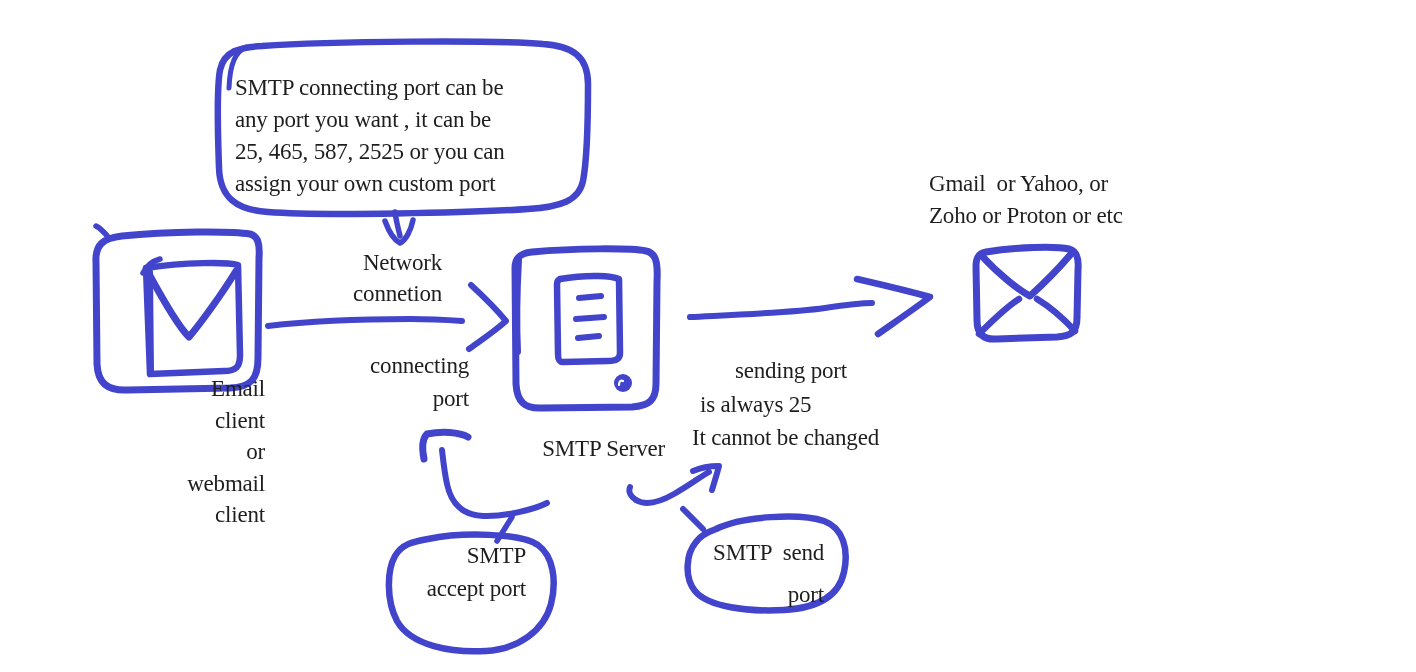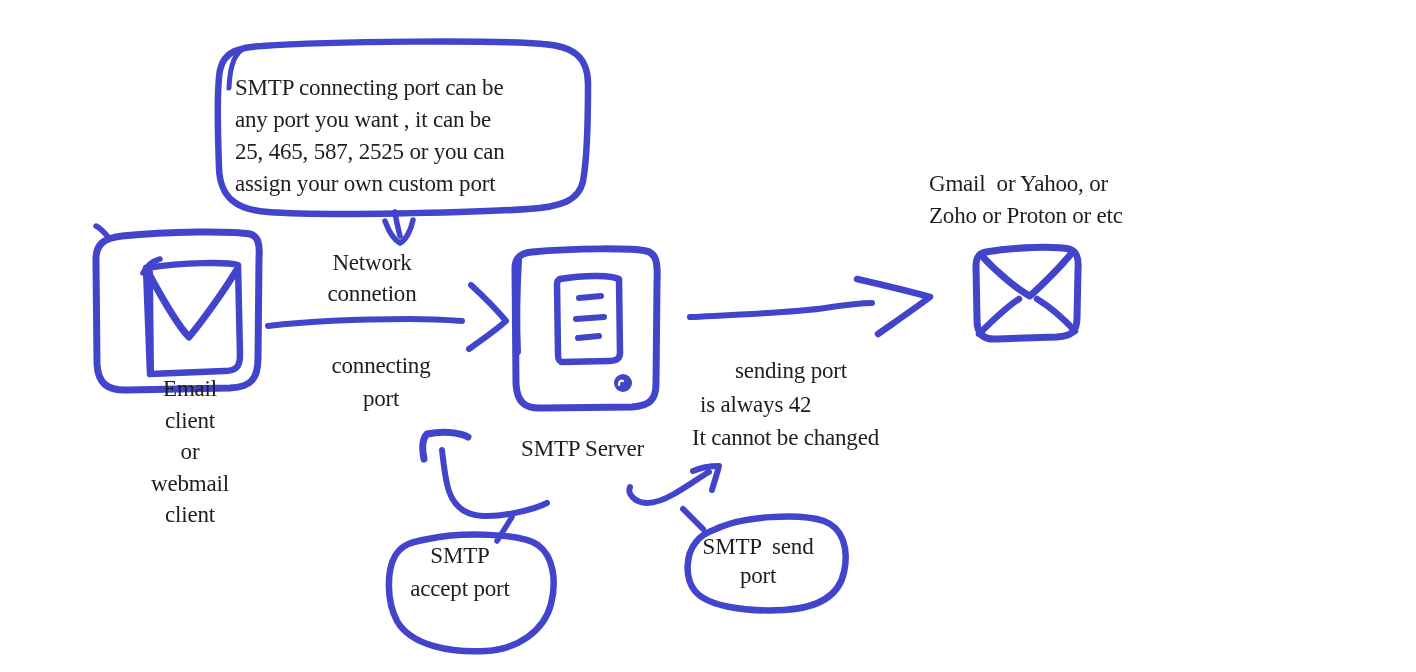--- a/index.html
+++ b/index.html
@@ -30,32 +30,32 @@
   }
   .ink-fill { fill: var(--ink); stroke: none; }
   .note {
     position: absolute;
     color: var(--text);
     font-size: 23px;
     line-height: 32px;
     white-space: pre-wrap;
     letter-spacing: -0.2px;
   }
-  .center { text-align: center; }
+  .center { text-align: right; }
   .bubble-text   { left: 235px; top: 72px;  width: 340px; }
   .net-label     { left: 302px; top: 247px; width: 140px; line-height: 31px; }
-  .conn-label    { left: 301px; top: 349px; width: 160px; line-height: 33px; }
+  .conn-label    { left: 309px; top: 349px; width: 160px; line-height: 33px; }
   .client-label  { left: 115px; top: 373px; width: 150px; line-height: 31.5px; }
   .server-label  { left: 500px; top: 433px; width: 165px; }
   .provider-label{ left: 929px; top: 168px; width: 260px; }
   .send1 { left: 735px; top: 355px; }
   .send2 { left: 700px; top: 389px; }
   .send3 { left: 692px; top: 422px; }
   .accept-label  { left: 394px; top: 539px; width: 132px; line-height: 33px; }
-  .sendport-label{ left: 692px; top: 532px; width: 132px; line-height: 29px; }
+  .sendport-label{ left: 692px; top: 532px; width: 132px; line-height: 42px; }
 </style>
 </head>
 <body>
 
 <div class="canvas">
 
   <svg class="sketch" viewBox="0 0 1416 672" aria-hidden="true">
 
     <g>
       <path class="ink" stroke-width="6.5" d="M262,46 C330,41 500,40 543,44 C572,46 588,56 588,84 C588,120 587,160 583,181 C579,201 560,207 528,209 C470,213 320,216 268,212 C237,210 220,198 219,168 C218,135 216,92 220,70 C224,51 240,47 262,46 Z"></path>
@@ -139,21 +139,21 @@
 or
 webmail
 client</div>
 
   <div class="note provider-label">Gmail  or Yahoo, or
 Zoho or Proton or etc</div>
 
   <div class="note server-label center">SMTP Server</div>
 
   <div class="note send1">sending port</div>
-  <div class="note send2">is always 42</div>
+  <div class="note send2">is always 25</div>
   <div class="note send3">It cannot be changed</div>
 
   <div class="note accept-label center">SMTP
 accept port</div>
 
   <div class="note sendport-label center">SMTP  send
 port</div>
 
 </div>
 

